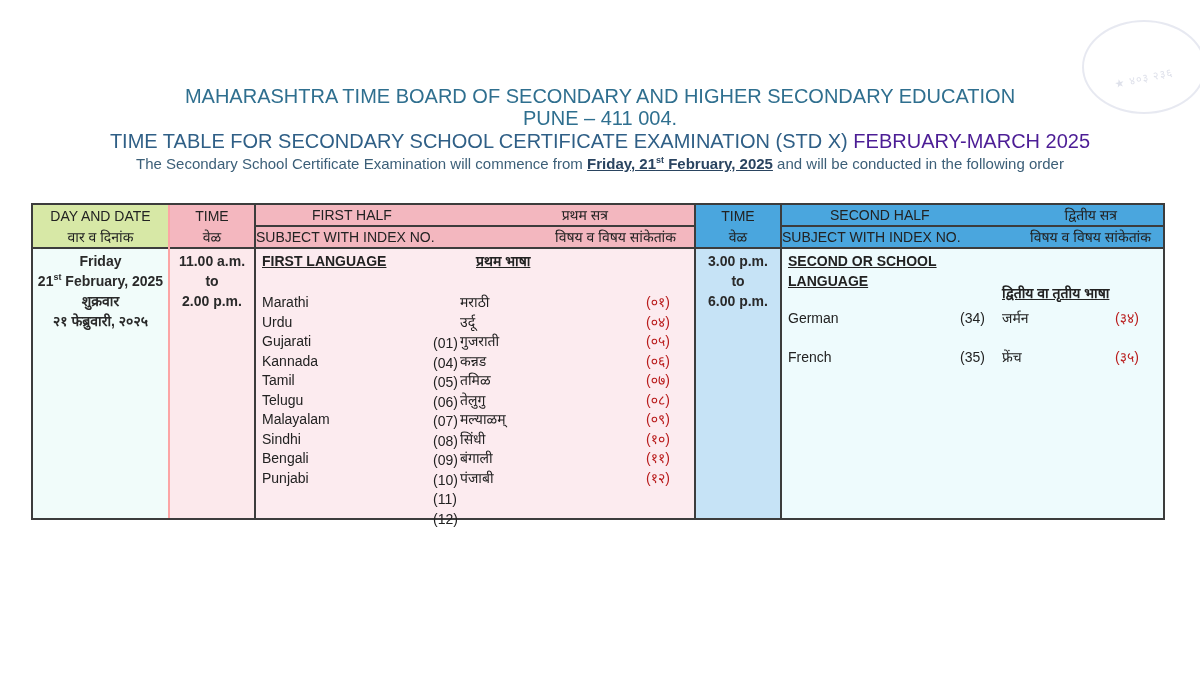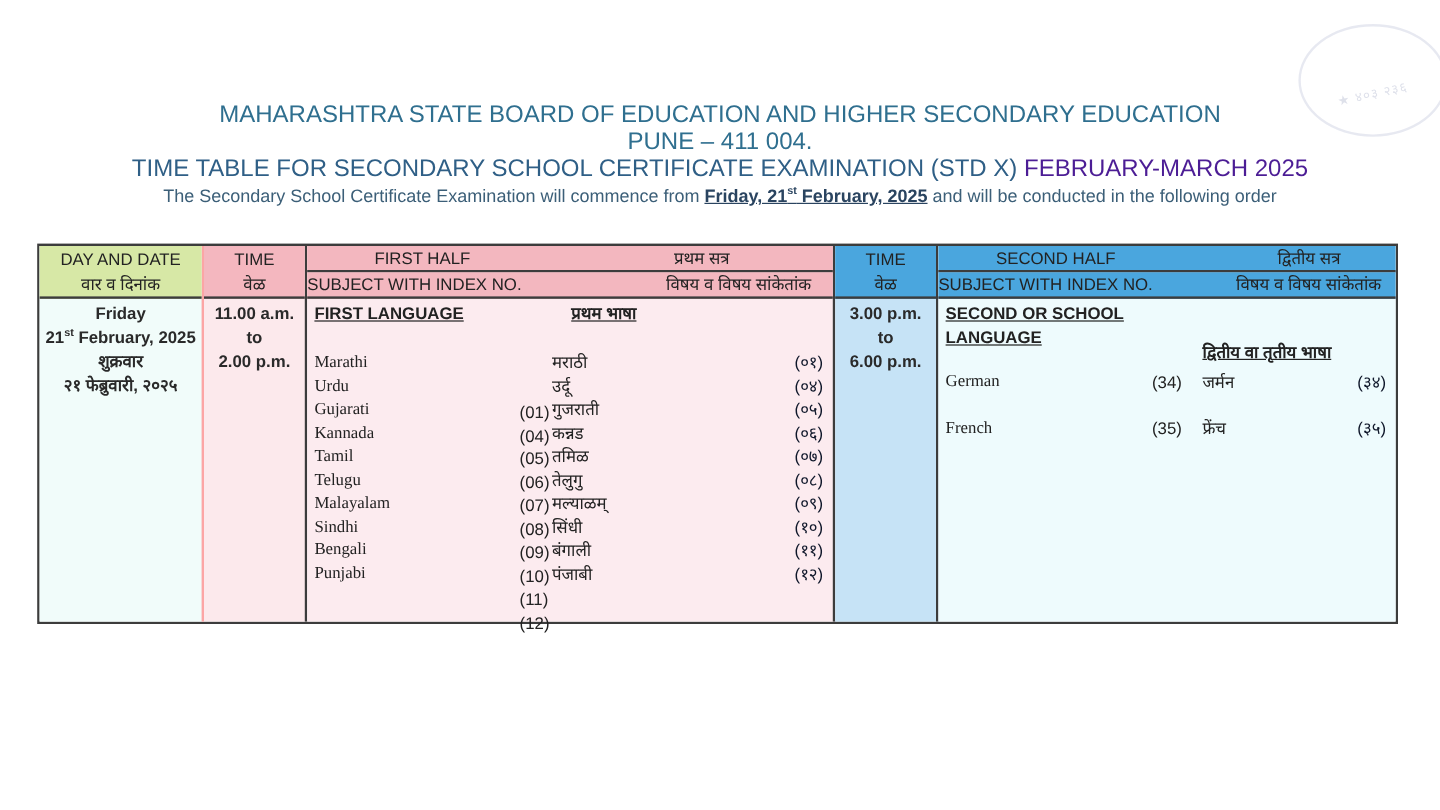--- a/index.html
+++ b/index.html
@@ -64,38 +64,38 @@
 
   .sect-head { position: absolute; top: 46px; left: 6px; right: 6px; font-size: 14px; line-height: 20px; font-weight: bold; }
   .sect-head .en { position: absolute; left: 0; text-decoration: underline; }
   .sect-head .mr { position: absolute; text-decoration: underline; }
   .c-first .sect-head .mr { left: 214px; }
   .c-second .sect-head .en { width: 170px; }
   .c-second .sect-head .mr { left: 214px; margin-top: 32px; }
 
   .subj { position: absolute; left: 6px; right: 8px; font-size: 14px; line-height: 19.5px; }
   .row { position: relative; height: 19.5px; }
-  .row .en { position: absolute; left: 0; font-family: Liberation Serif, serif; }
+  .row .en { position: absolute; left: 0; }
   .row .idx { position: absolute; }
   .row .mr { position: absolute; }
-  .row .mi { position: absolute; right: 0; color: #0f172a; }
+  .row .mi { position: absolute; right: 16px; color: #b91c1c; }
   .c-first .row .idx { left: 171px; margin-top: 41px; }
   .c-first .row .mr { left: 198px; }
   .c-second .row .idx { left: 172px; }
   .c-second .row .mr { left: 214px; }
 </style>
 </head>
 <body>
 
 <div class="stamp">
   <span>★ ४०३ २३६</span>
 </div>
 
 <div class="header">
-  <div class="h1">MAHARASHTRA STATE BOARD OF EDUCATION AND HIGHER SECONDARY EDUCATION</div>
+  <div class="h1">MAHARASHTRA TIME BOARD OF SECONDARY AND HIGHER SECONDARY EDUCATION</div>
   <div class="h2">PUNE – 411 004.</div>
   <div class="h3">
     <span>TIME TABLE FOR SECONDARY SCHOOL CERTIFICATE EXAMINATION (STD X)</span>
     <span class="u">FEBRUARY-MARCH 2025</span>
   </div>
   <div class="h4">
     <span>The Secondary School Certificate Examination will commence from</span>
     <span class="b"><span>Friday, 21</span><span class="sup">st</span><span> February, 2025</span></span>
     <span>and will be conducted in the following order</span>
   </div>

